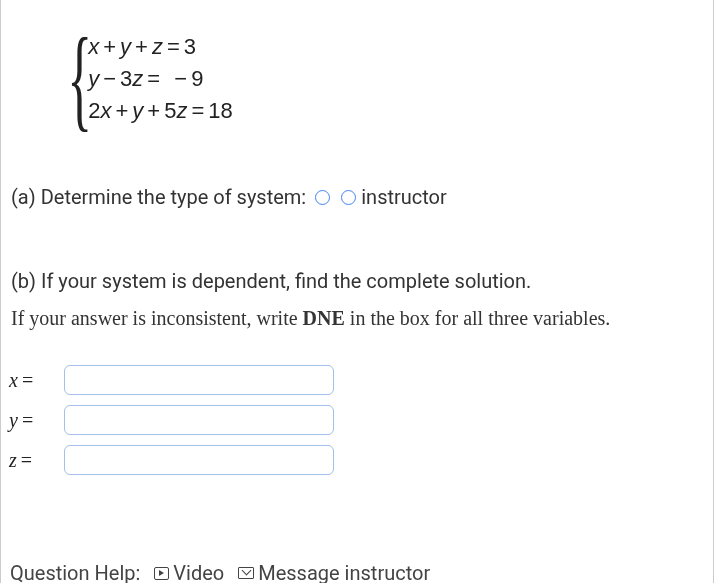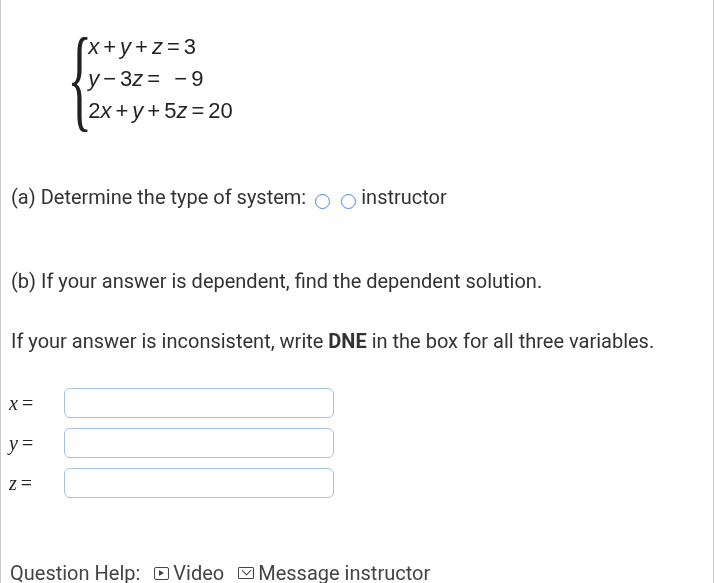--- a/index.html
+++ b/index.html
@@ -56,21 +56,21 @@
       padding: 0 4px;
     }
     .text-block {
       font-size: 20px;
       color: #333;
       padding: 0 0 0 2px;
     }
     .part-a {
       margin-top: 35px;
       display: flex;
-      align-items: flex-end;
+      align-items: center;
       flex-wrap: wrap;
       gap: 3px;
     }
     .radio {
       appearance: none;
       width: 15px;
       height: 15px;
       border: 1.5px solid #4285f4;
       border-radius: 50%;
       margin: 0 2px 0 6px;
@@ -82,21 +82,22 @@
       margin-top: 60px;
     }
     .math-inline {
       font-family: "Times New Roman", serif;
       font-style: italic;
     }
     .math-inline .num2 {
       font-style: normal;
     }
     .instr2 {
-      margin-top: 36px;
+      margin-top: 14px;
+      font-family: Liberation Serif, serif;
     }
     .inputs-wrap {
       margin-top: 35px;
     }
     .inp-row {
       display: flex;
       align-items: center;
       margin-bottom: 10px;
     }
     .inp-label {
@@ -181,33 +182,33 @@
 </head>
 <body>
 
 <div class="content">
 
   <div class="system-block">
     <div class="brace">{</div>
     <div class="eq-lines">
       <div class="line"><span class="num"></span>x<span class="op">+</span>y<span class="op">+</span>z<span class="op">=</span><span class="num">3</span></div>
       <div class="line">y<span class="op">−</span><span class="num">3</span>z<span class="op">=</span><span class="op">&nbsp;−</span><span class="num">9</span></div>
-      <div class="line"><span class="num">2</span>x<span class="op">+</span>y<span class="op">+</span><span class="num">5</span>z<span class="op">=</span><span class="num">20</span></div>
+      <div class="line"><span class="num">2</span>x<span class="op">+</span>y<span class="op">+</span><span class="num">5</span>z<span class="op">=</span><span class="num">18</span></div>
     </div>
   </div>
 
   <div class="text-block part-a">
     <span>(a) Determine the type of system:</span>
     <input type="radio" name="systype" class="radio" style="">
       <input type="radio" name="systype" class="radio" style="">
     <span>instructor</span>
   </div>
 
   <div class="text-block part-b">
-    <div>(b) If your answer is dependent, find the dependent solution.</div>
+    <div>(b) If your system is dependent, find the complete solution.</div>
   </div>
 
   <div class="text-block instr2">If your answer is inconsistent, write <b>DNE</b> in the box for all three variables.</div>
 
   <div class="inputs-wrap">
     <div class="inp-row">
       <span class="inp-label"><span>x</span><span class="eq">=</span></span>
       <input type="text" class="text-input" style="">
     </div>
     <div class="inp-row">

